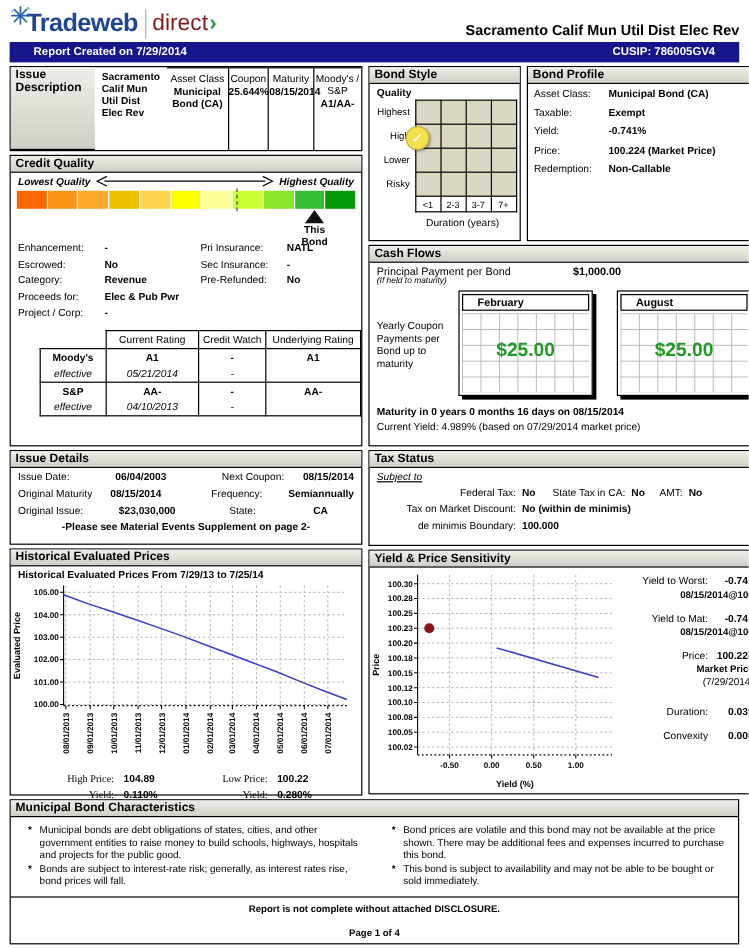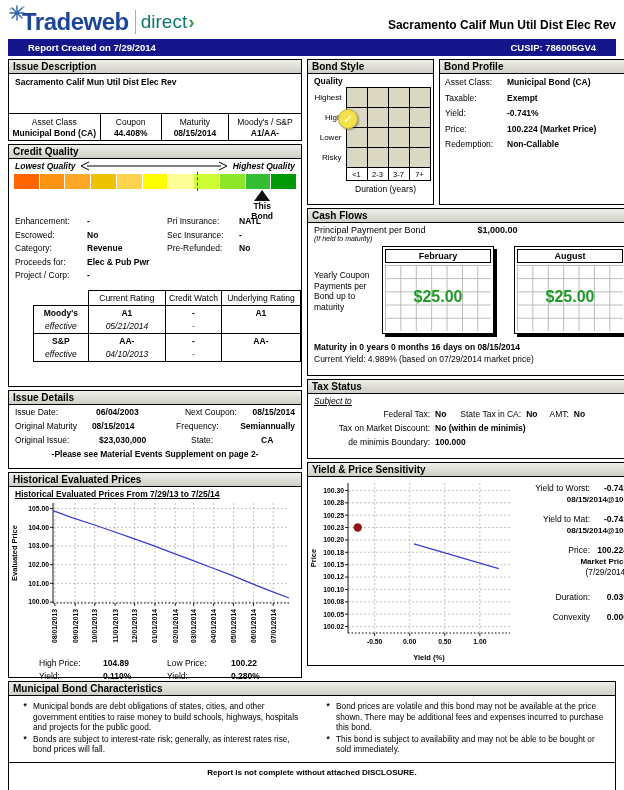--- a/index.html
+++ b/index.html
@@ -3,37 +3,37 @@
 <meta charset="utf-8">
 <style>
   * { margin:0; padding:0; box-sizing:border-box; }
   body { background:#fff; font-family:"Liberation Sans","DejaVu Sans",sans-serif; color:#000; }
   .page { width:624px; height:790px; padding:4px 8px; background:#fff; overflow:hidden; }
 
   
   .top { display:flex; justify-content:space-between; align-items:flex-start; padding:4px 0 3px; }
   .logo { display:flex; align-items:center; position:relative; padding-left:14px; }
   .burst { position:absolute; left:0; top:-4px; }
-  .brand { font-size:24px; font-weight:bold; color:#1d4796; letter-spacing:-0.5px; }
+  .brand { font-size:21px; font-weight:bold; color:#1d4796; letter-spacing:-0.5px; }
   .ldiv { width:1px; height:24px; background:#9fb0c6; margin:0 5px 0 6px; }
-  .lsub { font-size:19px; color:#0f766e; }
+  .lsub { font-size:19px; color:#7f1d1d; }
   .larrow { font-size:19px; color:#2f9e44; font-weight:bold; margin-left:1px; }
   .title { font-size:12px; font-weight:bold; margin-top:10px; }
 
   .rbar { background:#16168c; color:#fff; font-weight:bold; font-size:9.5px; display:flex; justify-content:space-between; padding:3px 20px; margin-bottom:3px; }
 
   .cols { display:flex; gap:5px; }
   .col-l { width:294px; display:flex; flex-direction:column; gap:3px; }
   .col-r { flex:1; display:flex; flex-direction:column; gap:3px; }
 
   .box { border:1px solid #000; background:#fff; }
   .bh { background:linear-gradient(#efefe9,#cfcfc6); border-bottom:1px solid #000; font-weight:bold; font-size:10px; padding:1px 4px; }
 
   
-  .b-issue { height:82px; display:flex; flex-direction:column; }
+  .b-issue { height:71px; display:flex; }
   .id-name { font-weight:bold; font-size:8.5px; padding:3px 6px; flex:1; }
   .it-table { display:flex; border-top:1px solid #000; text-align:center; }
   .it-col { padding:1px 0 2px; }
   .it-col + .it-col { border-left:1px solid #000; }
   .it-c0{width:31%;} .it-c1{width:21%;} .it-c2{width:23%;} .it-c3{width:25%;}
   .ith { font-size:8.5px; padding:2px 0 1px; }
   .itv { font-size:8.5px; font-weight:bold; }
 
   
   .b-credit { height:243px; }
@@ -80,21 +80,21 @@
 
   
   .b-cash { height:168px; }
   .cf-p { display:flex; padding:2px 6px 0; font-size:9px; }
   .cf-pv { font-weight:bold; margin-left:52px; }
   .cf-note { font-style:italic; font-size:7px; padding:0 6px; }
   .cf-mid { display:flex; padding:4px 6px 0; }
   .cf-lab { width:68px; font-size:8.5px; padding-top:24px; line-height:10.5px; }
   .cals { display:flex; gap:20px; }
   .cal { width:112px; border:1px solid #000; box-shadow:3px 3px 0 #000; background:#fff; height:88px; }
-  .cal-head { margin:2px; border:1px solid #000; text-align:center; font-weight:bold; font-size:9px; line-height:12px; }
+  .cal-head { margin:2px; border:1px solid #000; font-weight:bold; font-size:9px; line-height:12px;padding-left:12px; }
   .cal-grid { height:66px; margin:0 2px 2px; position:relative;
     background-image:linear-gradient(#b9b9b9 1px,transparent 1px),linear-gradient(90deg,#b9b9b9 1px,transparent 1px);
     background-size:15.4px 13.2px; }
   .cal-amount { position:absolute; top:50%; left:50%; transform:translate(-50%,-58%); font-weight:bold; font-size:16px; color:#1f9b27; }
   .cf-mat { font-weight:bold; font-size:8.5px; padding:8px 6px 0; }
   .cf-cy { font-size:8.5px; padding:2px 6px 0; }
 
   
   .b-details { height:79px; }
   .dt-row { display:flex; font-size:8.5px; line-height:14px; padding:0 6px; }
@@ -105,30 +105,30 @@
   
   .b-tax { height:80px; }
   .tx-subject { font-style:italic; text-decoration:underline; font-size:8.5px; padding:2px 6px 1px; }
   .tx-row { display:flex; font-size:8.5px; line-height:14px; }
   .tx-l { width:122px; text-align:right; }
   .tx-v { font-weight:bold; margin-left:5px; }
   .tx-in { margin-left:14px;text-align:right; } .tx-in2 { margin-left:12px; }
 
   
   .b-hist { height:206px; }
-  .sub-title { font-size:8.5px; font-weight:bold; text-decoration:underline; padding:2px 6px 0; }
+  .sub-title { font-size:8.5px; font-weight:bold; padding:2px 6px 0; }
   .grid { stroke:#b3b3b3; stroke-dasharray:2 2; stroke-width:0.8; }
   .ax { stroke:#000; stroke-width:0.9; }
   .axdot { stroke:#000; stroke-width:1; stroke-dasharray:1.5 2; }
   .tick { font:bold 6.8px "Liberation Sans",sans-serif; fill:#000; }
   .axlab { font:bold 7.5px "Liberation Sans",sans-serif; fill:#000; }
   .hl-cols { display:flex; padding:2px 0 0 30px; }
   .hl-col { width:128px; }
   .hl-row { display:flex; font-size:8.5px; line-height:12.5px; }
-  .hl-l { width:56px; margin-right:8px; }
+  .hl-l { width:56px; text-align:right; margin-right:8px;font-family:Liberation Serif, serif; }
   .hl-v { font-weight:bold; }
 
   .b-sens { height:204px; }
   .sens-body { display:flex; }
   .sens-side { flex:1; font-size:8.5px; text-align:right; padding:6px 4px 0 0; }
   .sr { display:flex; justify-content:flex-end; line-height:11px; }
   .sv { font-weight:bold; min-width:38px; text-align:right; }
   .ss { line-height:11px; font-size:8.3px; }
   .ssb { font-weight:bold; font-size:8px; }
   .mt { margin-top:9px; } .mt2 { margin-top:14px; }
@@ -181,21 +181,21 @@
       <div class="box b-issue">
         <div class="bh">Issue Description</div>
         <div class="id-name">Sacramento Calif Mun Util Dist Elec Rev</div>
         <div class="it-table">
           <div class="it-col it-c0">
               <div class="ith">Asset Class</div>
               <div class="itv">Municipal Bond (CA)</div>
             </div>
           <div class="it-col it-c1">
               <div class="ith">Coupon</div>
-              <div class="itv">44.408%</div>
+              <div class="itv">25.644%</div>
             </div>
           <div class="it-col it-c2">
               <div class="ith">Maturity</div>
               <div class="itv">08/15/2014</div>
             </div>
           <div class="it-col it-c3">
               <div class="ith">Moody's / S&amp;P</div>
               <div class="itv">A1/AA-</div>
             </div>
         </div>

